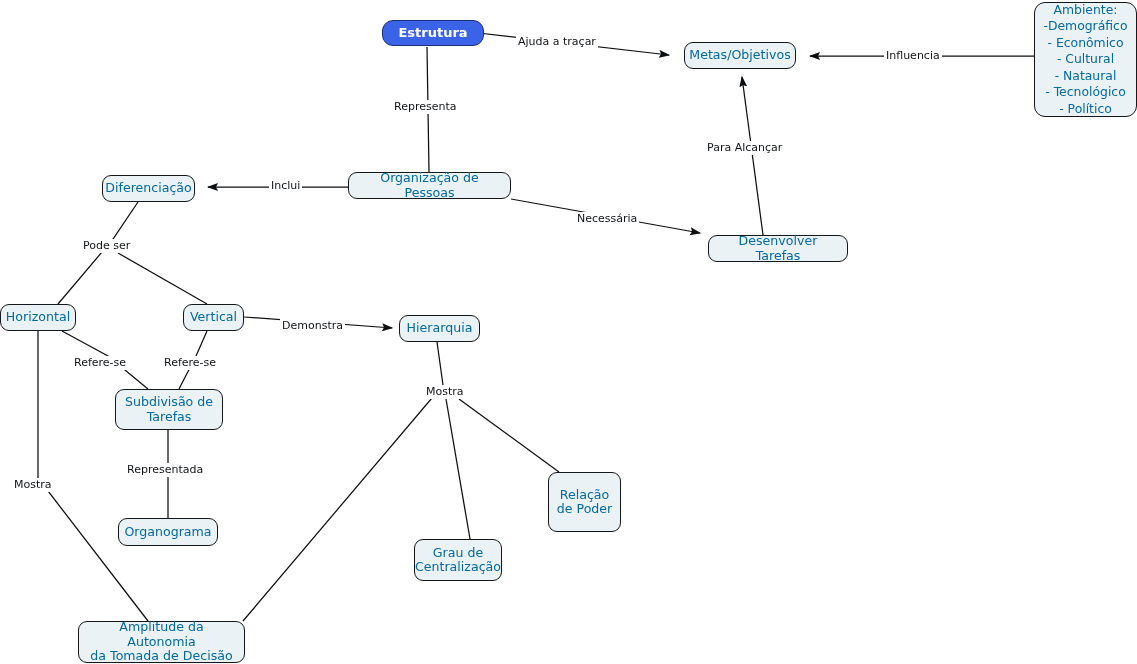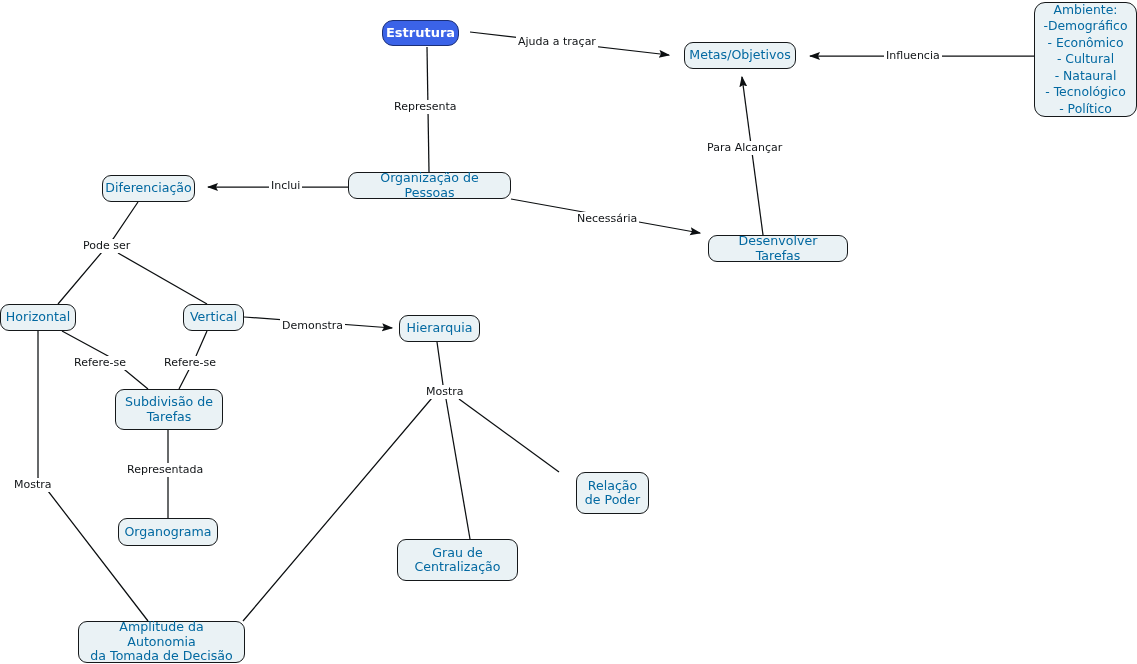--- a/index.html
+++ b/index.html
@@ -106,38 +106,38 @@
       <div class="link-label" style="left: 705px; top: 141px;">Para Alcançar</div>
       <div class="link-label" style="left: 81px; top: 239px;">Pode ser</div>
       <div class="link-label" style="left: 280px; top: 319px;">Demonstra</div>
       <div class="link-label" style="left: 72px; top: 356px;">Refere-se</div>
       <div class="link-label" style="left: 162px; top: 356px;">Refere-se</div>
       <div class="link-label" style="left: 125px; top: 463px;">Representada</div>
       <div class="link-label" style="left: 12px; top: 478px;">Mostra</div>
       <div class="link-label" style="left: 424px; top: 385px;">Mostra</div>
     </div>
   <div id="node-group">
-      <div class="node root" style="left: 382px; top: 20px; width: 77px; height: 26px;">Estrutura</div>
+      <div class="node root" style="left: 382px; top: 20px; width: 102px; height: 26px;">Estrutura</div>
       <div class="node" style="left: 684px; top: 42px; width: 112px; height: 27px;">Metas/Objetivos</div>
       <div class="node env" style="left: 1034px; top: 2px; width: 103px; height: 115px;">Ambiente:
 -Demográfico
 - Econômico
 - Cultural
 - Nataural
 - Tecnológico
 - Político</div>
       <div class="node" style="left: 348px; top: 172px; width: 163px; height: 27px;">Organização de Pessoas</div>
       <div class="node" style="left: 102px; top: 175px; width: 93px; height: 27px;">Diferenciação</div>
       <div class="node" style="left: 708px; top: 235px; width: 140px; height: 27px; text-align: center;">Desenvolver Tarefas</div>
       <div class="node" style="left: 0px; top: 304px; width: 76px; height: 27px;">Horizontal</div>
       <div class="node" style="left: 183px; top: 304px; width: 61px; height: 27px;">Vertical</div>
       <div class="node" style="left: 399px; top: 315px; width: 81px; height: 27px;">Hierarquia</div>
       <div class="node" style="left: 115px; top: 389px; width: 108px; height: 41px;">Subdivisão de
 Tarefas</div>
-      <div class="node" style="left: 548px; top: 472px; width: 73px; height: 42px; margin-left: 28px;">Relação
+      <div class="node" style="left: 548px; top: 472px; width: 73px; height: 60px;">Relação
 de Poder</div>
       <div class="node" style="left: 118px; top: 518px; width: 100px; height: 28px;">Organograma</div>
-      <div class="node" style="left: 397px; top: 539px; width: 121px; height: 42px;">Grau de
+      <div class="node" style="left: 414px; top: 539px; width: 88px; height: 42px;">Grau de
 Centralização</div>
       <div class="node" style="left: 78px; top: 621px; width: 167px; height: 42px;">Amplitude da Autonomia
 da Tomada de Decisão</div>
     </div>
 </div>
 
 </body></html>

